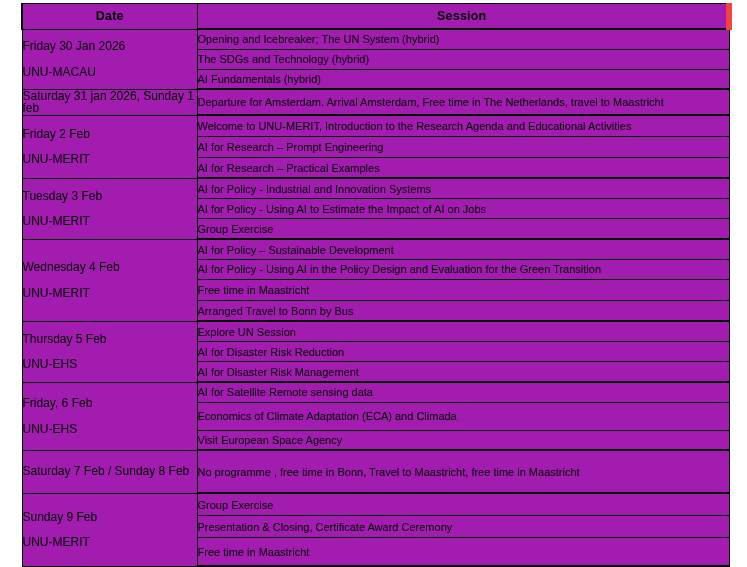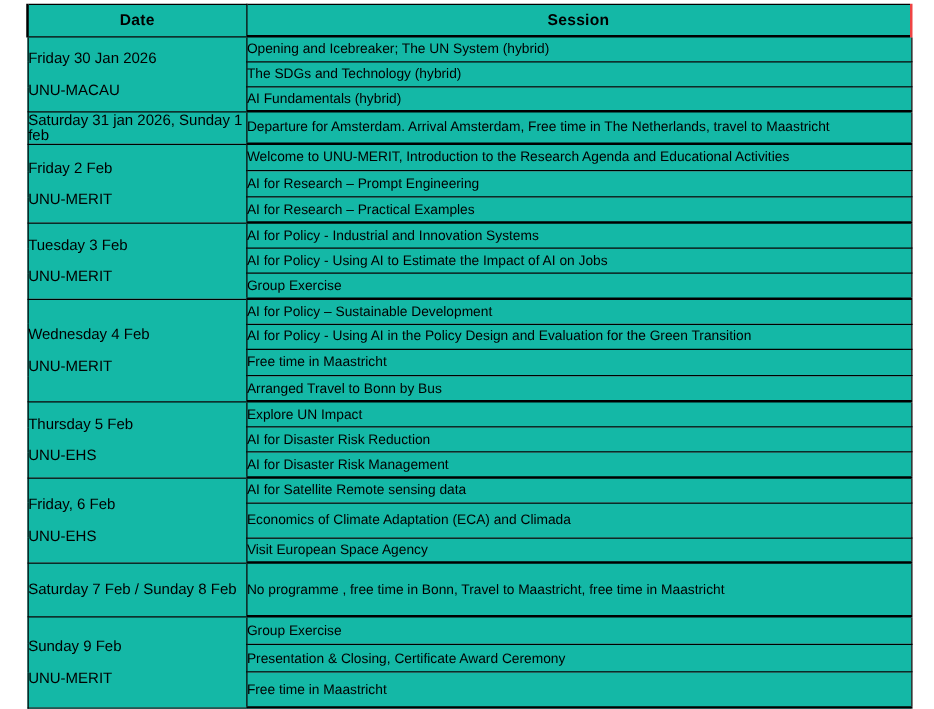--- a/index.html
+++ b/index.html
@@ -30,35 +30,35 @@
     background: #ffffff;
   }
   table.schedule col.col-date { width: 175px; }
   table.schedule col.col-session { width: 532px; }
 
   table.schedule th,
   table.schedule td {
     border: 1px solid #000000;
     padding: 0;
     vertical-align: middle;
-    background: #14b8a6;
+    background: #a21caf;
   }
 
   
   thead th {
     border-top: 2px solid #000000;
     border-bottom: 2px solid #000000;
     text-align: center;
     font-size: 12.5px;
     font-weight: bold;
     height: 24px;
     letter-spacing: 0.2px;
   }
   thead th.th-date { border-left: 2px solid #000000; }
-  thead th.th-session { border-right: 2px solid #ef4444; }
+  thead th.th-session { border-right: 6px solid #ef4444; }
 
   
   td.date-cell {
     border-left: 2px solid #000000;
     border-top: 2px solid #000000;
     border-bottom: 2px solid #000000;
     border-right: 1px solid #000000;
     font-size: 12px;
     line-height: 1.05;
     padding: 0 0 0 7px;
@@ -160,21 +160,21 @@
           <td class="session-cell">Free time in Maastricht</td>
         </tr>
         <tr style="height: 20px;">
           <td class="session-cell group-end">Arranged Travel to Bonn by Bus</td>
         </tr>
         <tr style="height: 20px;">
           <td class="date-cell" rowspan="3" style="height: 60px;">
             <span class="dline">Thursday 5 Feb</span>
             <span class="dline second">UNU-EHS</span>
           </td>
-          <td class="session-cell group-start">Explore UN Impact</td>
+          <td class="session-cell group-start">Explore UN Session</td>
         </tr>
         <tr style="height: 20px;">
           <td class="session-cell">AI for Disaster Risk Reduction</td>
         </tr>
         <tr style="height: 20px;">
           <td class="session-cell group-end">AI for Disaster Risk Management</td>
         </tr>
         <tr style="height: 20px;">
           <td class="date-cell" rowspan="3" style="height: 60px;">
             <span class="dline">Friday, 6 Feb</span>

